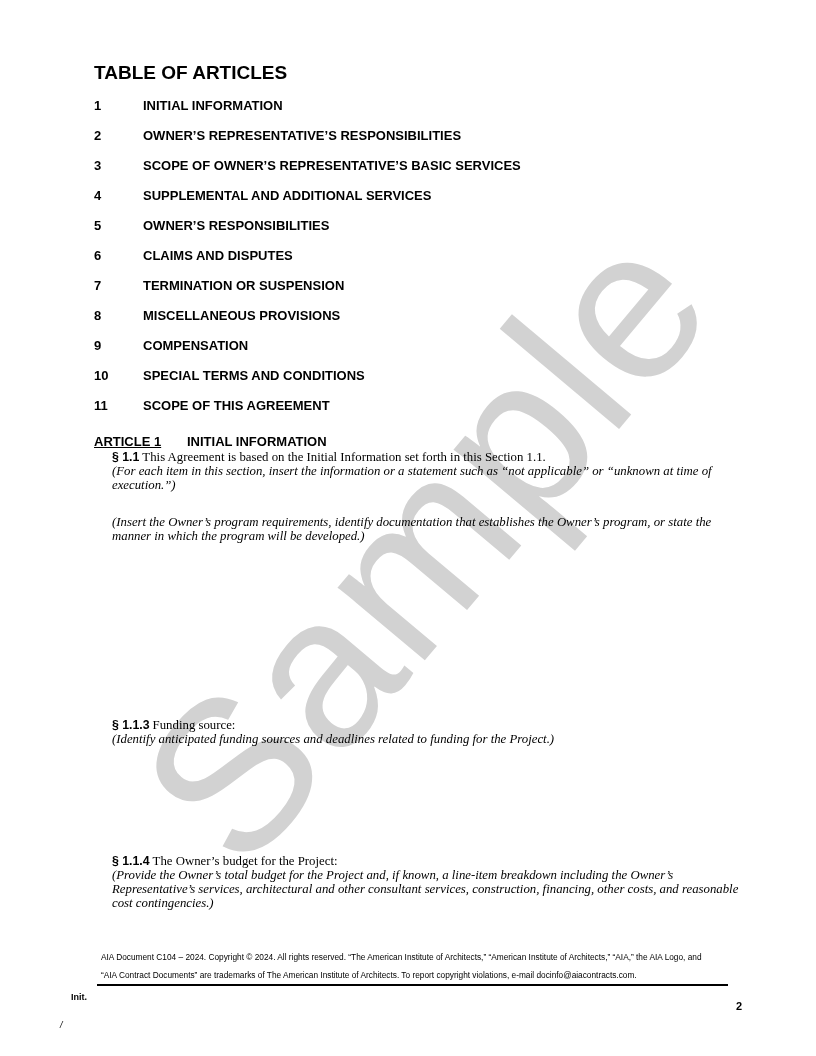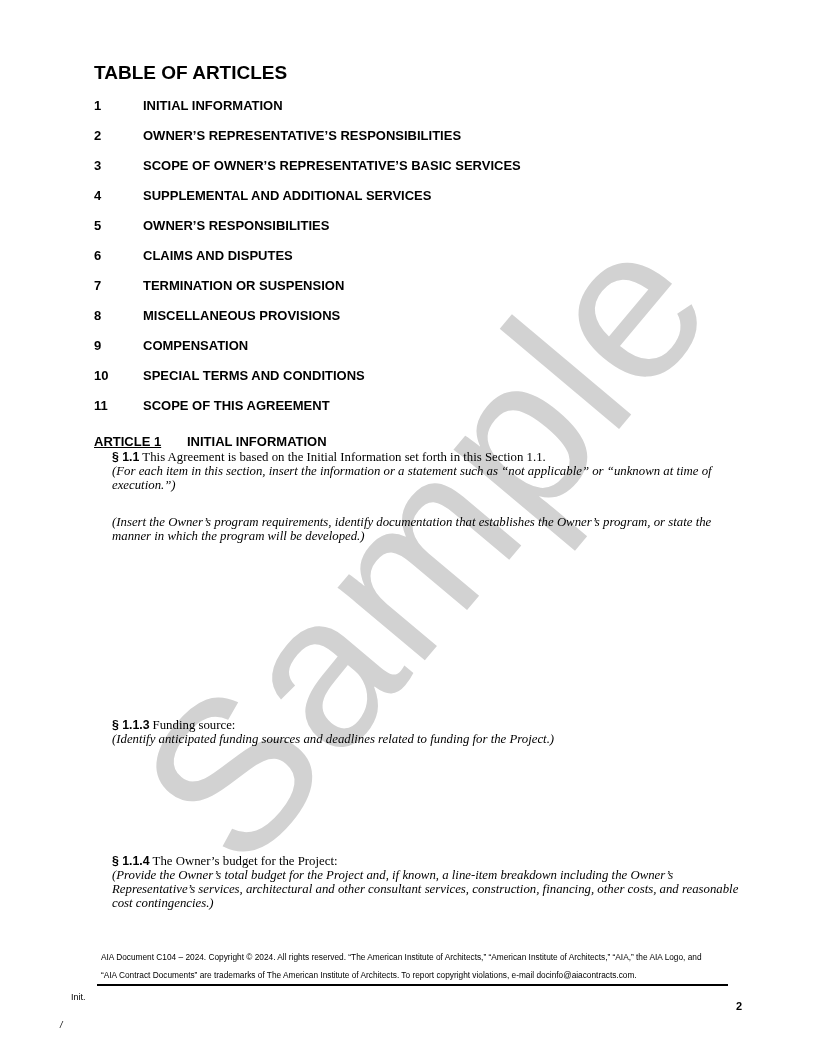--- a/index.html
+++ b/index.html
@@ -72,21 +72,21 @@
   }
   .sec-text { margin-left: 3px; }
   .sec-note { font-style: italic; }
   
   .footer-rule {
     left: 97px; top: 984px; width: 631px; height: 2px;
     background: #000000;
   }
   .init-label {
     left: 55px; top: 992px;
-    font-weight: normal; font-size: 9px; line-height: 10px; padding-left: 16px;
+    font-weight: bold; font-size: 9px; line-height: 10px; padding-left: 16px;
   }
   .init-slash {
     left: 60px; top: 1020px;
     font-size: 9px; line-height: 10px; font-style: italic;
   }
   .footer-text {
     left: 101px; top: 948px; width: 612px;
     font-size: 8.3px; line-height: 18px;
   }
   .page-number {

